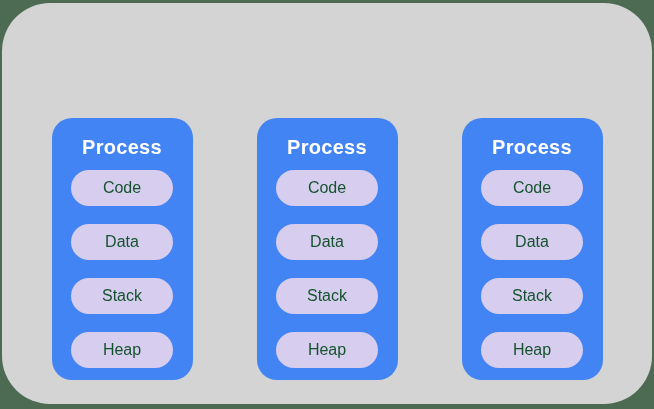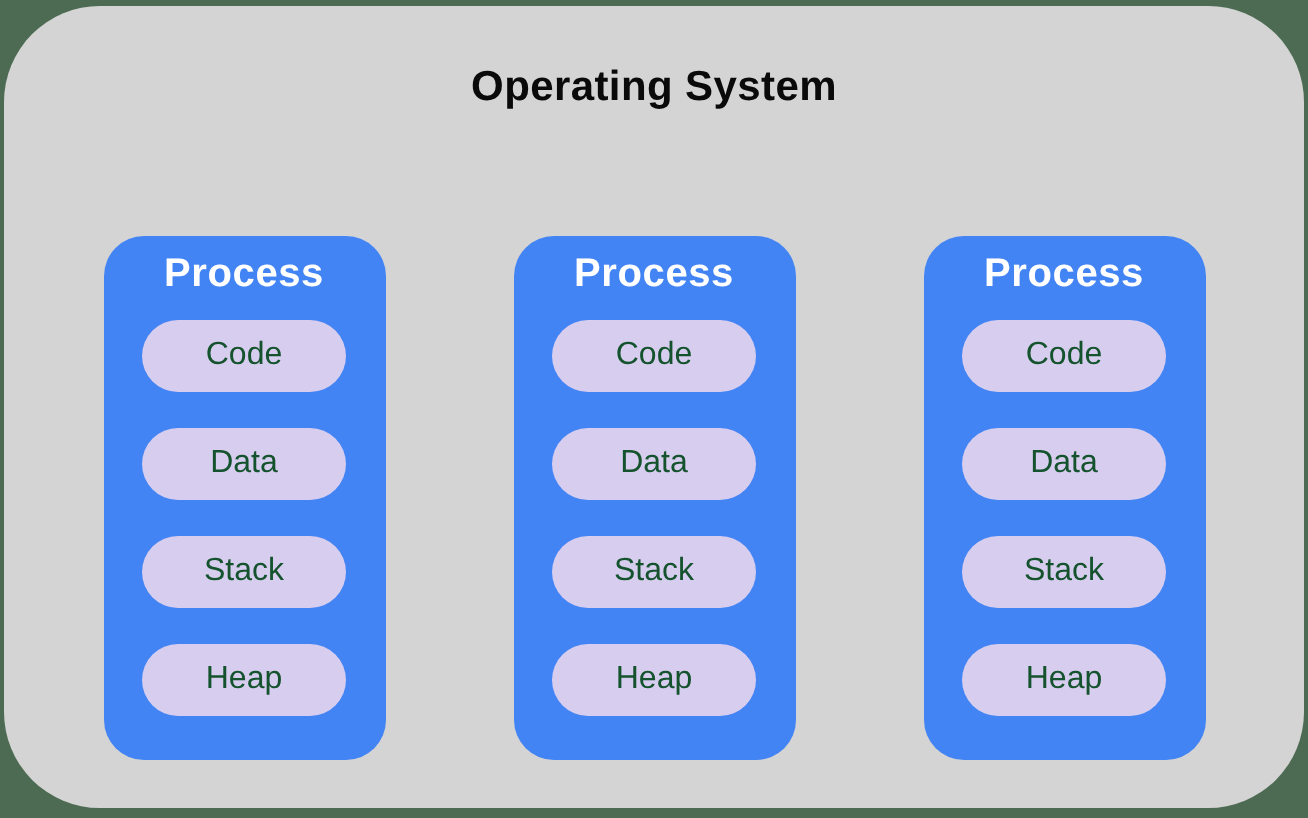--- a/index.html
+++ b/index.html
@@ -44,21 +44,21 @@
   }
   .process-box {
     width: 141px;
     height: 262px;
     background: #4384f4;
     border-radius: 20px;
     box-sizing: border-box;
     display: flex;
     flex-direction: column;
     align-items: center;
-    padding-top: 4px;
+    padding-top: 14px;
   }
   .process-title {
     font-size: 20px;
     font-weight: bold;
     color: #ffffff;
     height: 30px;
     line-height: 30px;
     letter-spacing: 0.3px;
   }
   .segments {
@@ -76,21 +76,20 @@
     align-items: center;
     justify-content: center;
     font-size: 16px;
     color: #14532d;
   }
 </style>
 </head>
 <body>
 
 <div class="os-container">
-  <h1 class="os-title">Operating System</h1>
 
   <div class="process-row">
 
     <div class="process-box">
       <div class="process-title">Process</div>
       <div class="segments">
         <div class="segment-pill">Code</div>
         <div class="segment-pill">Data</div>
         <div class="segment-pill">Stack</div>
         <div class="segment-pill">Heap</div>

